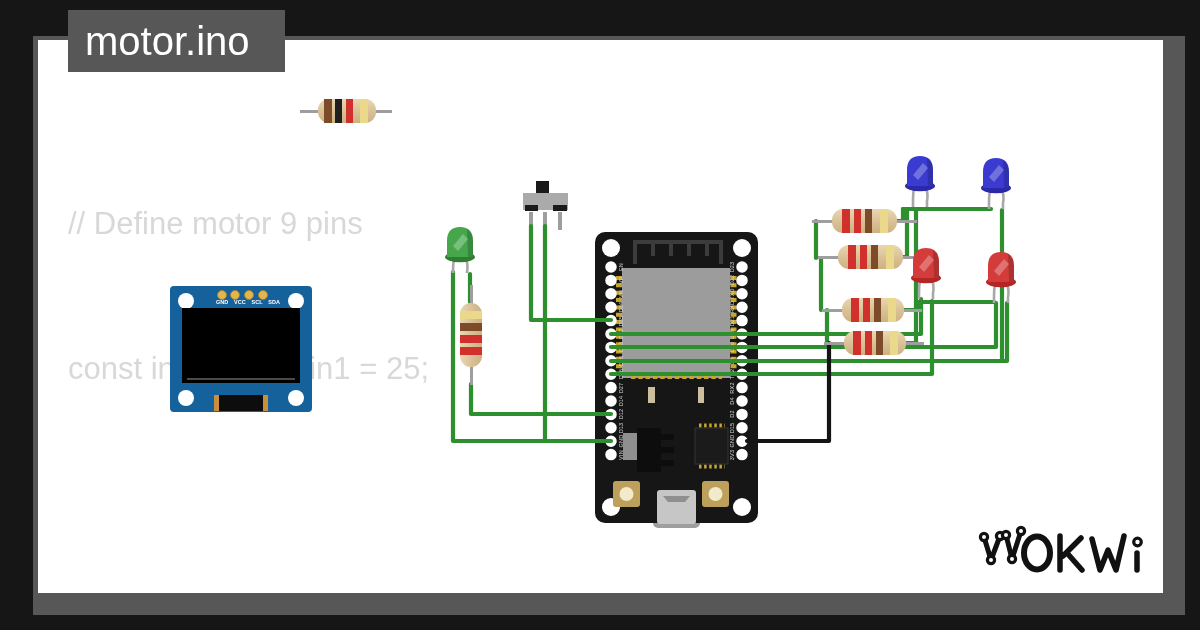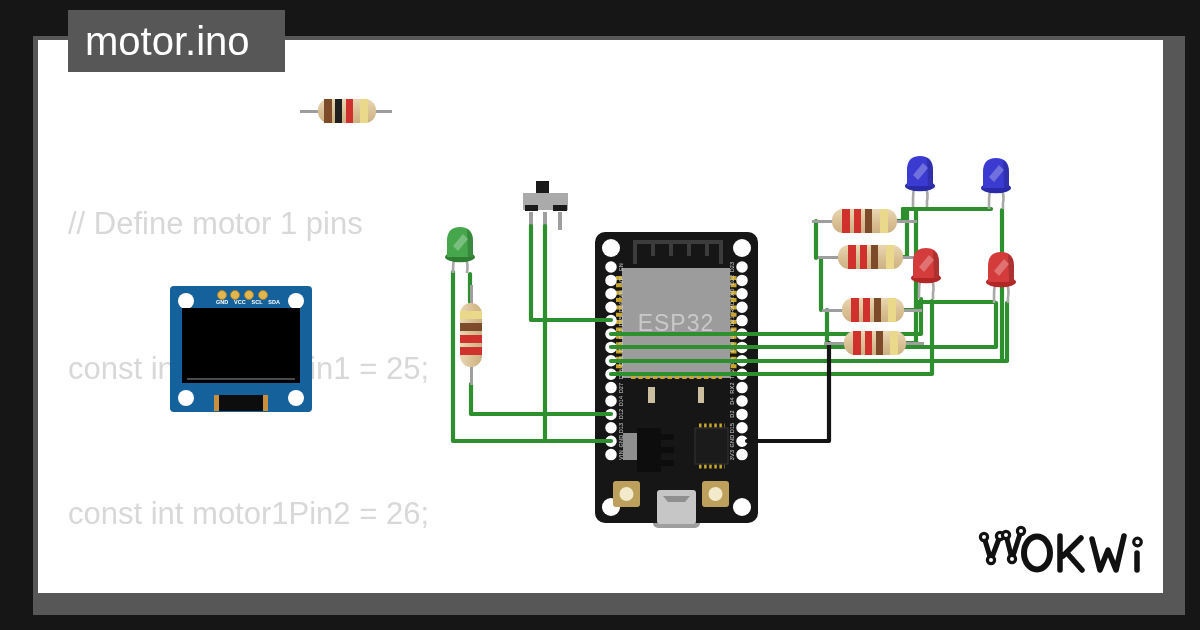--- a/index.html
+++ b/index.html
@@ -52,23 +52,22 @@
 <div id="stage">
 
   <div id="shadow" class="abs"></div>
   <div id="panel" class="abs"></div>
 
   <div id="tab" class="abs">
     <span>motor.ino</span>
   </div>
 
   <div id="code" class="abs">
-    <div>// Define motor 1 pins</div>
+    <div>// Define motor 9 pins</div>
     <div>const int motor1Pin1 = 25;</div>
-    <div>const int motor1Pin2 = 26;</div>
     
     
     
     
     
     
     
   </div>
 
   <div class="abs under" style="left:170px;top:286px;width:142px;height:127px;">
@@ -121,21 +120,20 @@
       <line x1="104" y1="193.5" x2="130" y2="193.5" stroke="#c8a62c" stroke-width="4" stroke-dasharray="2.5 2.6"></line>
       <line x1="104" y1="234.5" x2="130" y2="234.5" stroke="#c8a62c" stroke-width="4" stroke-dasharray="2.5 2.6"></line>
       <rect x="100" y="196" width="33" height="36" fill="#1b1b1b" stroke="#343434"></rect>
       <rect x="18" y="249" width="27" height="26" rx="3" fill="#bca05b"></rect>
       <circle cx="31.5" cy="262" r="7" fill="#f2eacb"></circle>
       <rect x="107" y="249" width="27" height="26" rx="3" fill="#bca05b"></rect>
       <circle cx="120.5" cy="262" r="7" fill="#f2eacb"></circle>
       <rect x="62" y="258" width="39" height="34" rx="3" fill="#c6c6c6"></rect>
       <path d="M68,264 h27 l-5,6 h-17 z" fill="#8f8f8f"></path>
     </svg>
-    <div id="esp-chip-label" class="abs">ESP32</div>
     <div id="esp-pins" class="abs" style="left:0;top:0;width:163px;height:291px;">
         <span class="pin-label" style="left: 26px; top: 35px;">EN</span>
         <span class="pin-label" style="left: 26px; top: 48.4px;">VP</span>
         <span class="pin-label" style="left: 26px; top: 61.8px;">VN</span>
         <span class="pin-label" style="left: 26px; top: 75.2px;">D34</span>
         <span class="pin-label" style="left: 26px; top: 88.6px;">D35</span>
         <span class="pin-label" style="left: 26px; top: 102px;">D32</span>
         <span class="pin-label" style="left: 26px; top: 115.4px;">D33</span>
         <span class="pin-label" style="left: 26px; top: 128.8px;">D25</span>
         <span class="pin-label" style="left: 26px; top: 142.2px;">D26</span>

